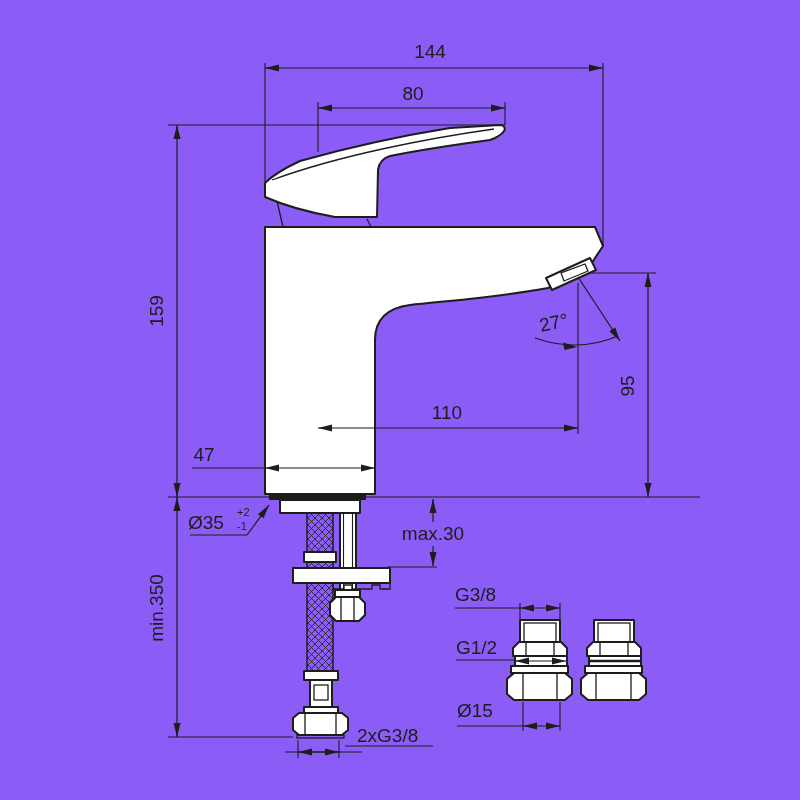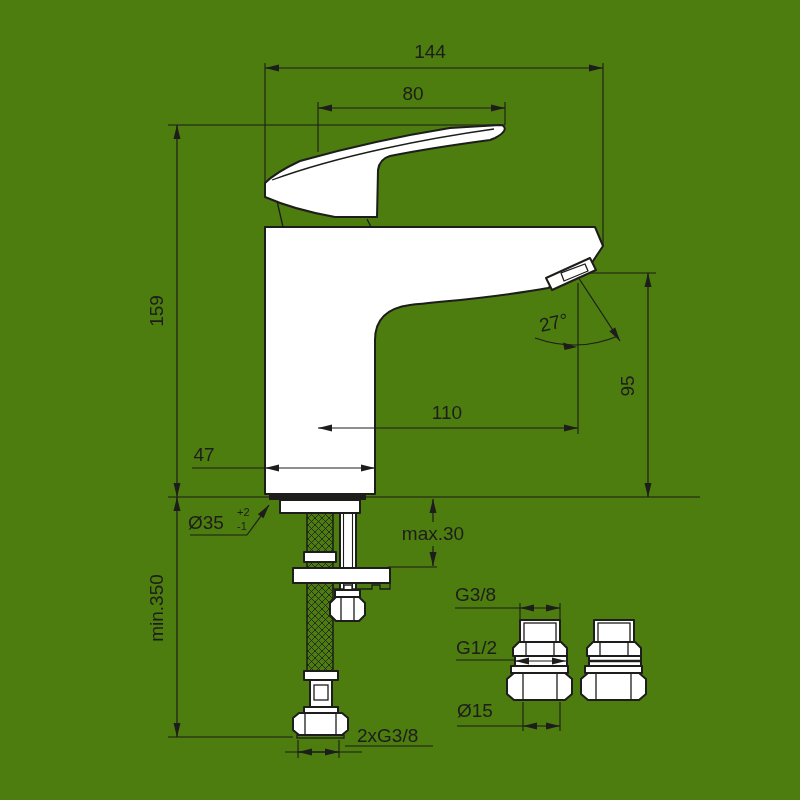--- a/index.html
+++ b/index.html
@@ -8,21 +8,21 @@
     background: #ffffff;
     width: 800px;
     height: 800px;
     overflow: hidden;
     font-family: "Liberation Sans", sans-serif;
   }
   #stage {
     position: relative;
     width: 800px;
     height: 800px;
-    background: #4d7c0f;
+    background: #8b5cf6;
   }
   svg { display: block; }
   svg text {
     font-family: "Liberation Sans", sans-serif;
     fill: #1d1d1b;
   }
   .dimtxt  { font-size: 19px; }
   .toltxt  { font-size: 11px; }
   .obj     { stroke: #1d1d1b; stroke-width: 2;   fill: #ffffff; stroke-linejoin: round; }
   .objthin { stroke: #1d1d1b; stroke-width: 1.3; fill: none; }

